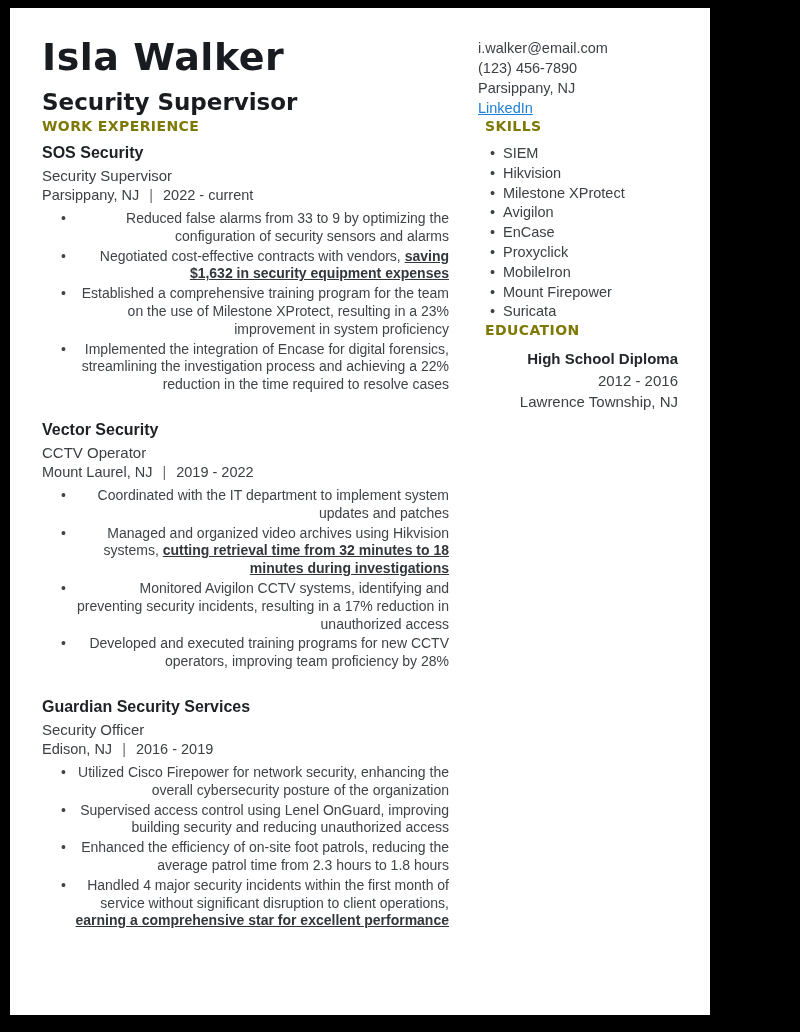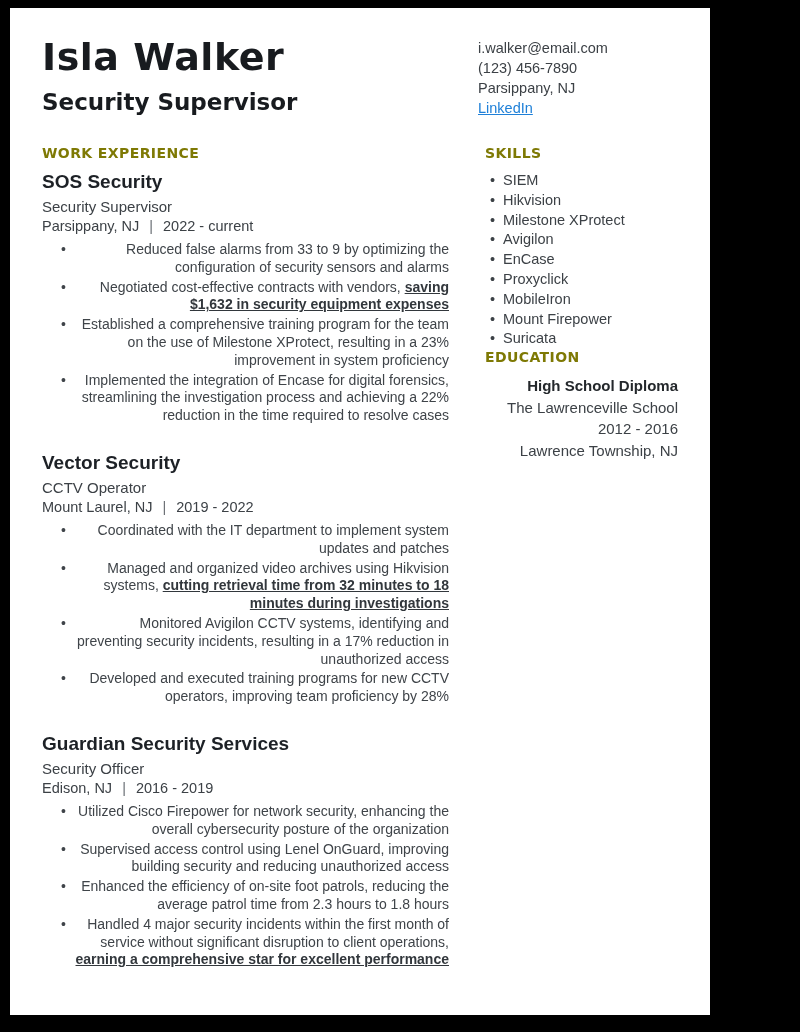--- a/index.html
+++ b/index.html
@@ -28,32 +28,32 @@
   h2.headline {
     font-family:"DejaVu Sans", sans-serif;
     font-size:23px; font-weight:bold;
     color:#181b1f; margin:9px 0 0 0;
   }
   .contact { width:200px; font-size:14.5px; line-height:20px; color:#3c4146; padding-top:2px; }
   .contact div { white-space:nowrap; }
   .contact a { color:#1f80d8; text-decoration:underline; }
 
   
-  .columns { display:grid; grid-template-columns:1fr 193px; column-gap:30px; margin-top:27px; }
+  .columns { display:grid; grid-template-columns:1fr 193px; column-gap:30px; }
 
   h3.sec {
     font-family:"DejaVu Sans", sans-serif;
     font-size:14px; font-weight:bold; letter-spacing:0.4px;
     color:#7e7904; margin:0 0 10px 0;
   }
 
   
   .job { margin-bottom:27px; }
   .job:last-child { margin-bottom:0; }
-  .job h4.company { font-size:19px; font-weight:bold; color:#1d2126; margin:0 0 5px 0; }
+  .job h4.company { font-size:16px; font-weight:bold; color:#1d2126; margin:0 0 5px 0; }
   .job .role { font-size:15px; color:#3c4146; margin:0 0 3px 0; }
   .job .meta { font-size:14.5px; color:#3c4146; }
   .job .meta .sep { margin:0 10px; color:#6a6f74; }
   ul.bullets { list-style:none; margin:7px 0 0 0; padding:0 0 0 33px; }
   ul.bullets li {
     position:relative; font-size:14px; line-height:17.8px;
     color:#3f4449; margin-bottom:2px; padding-right:6px;text-align:right;
   }
   ul.bullets li::before { content:"\2022"; position:absolute; left:-14px; color:#3f4449; }
   .hl { font-weight:bold; text-decoration:underline; color:#32373c; }
@@ -139,20 +139,19 @@
           <li>EnCase</li>
           <li>Proxyclick</li>
           <li>MobileIron</li>
           <li>Mount Firepower</li>
           <li>Suricata</li>
         </ul>
 
       <h3 class="sec edu-heading">EDUCATION</h3>
       <div class="edu-block">
         <div class="degree">High School Diploma</div>
-        <div>The Lawrenceville School</div>
         <div>2012 - 2016</div>
         <div>Lawrence Township, NJ</div>
       </div>
     </aside>
 
   </div>
 </div>
 
 </body></html>

